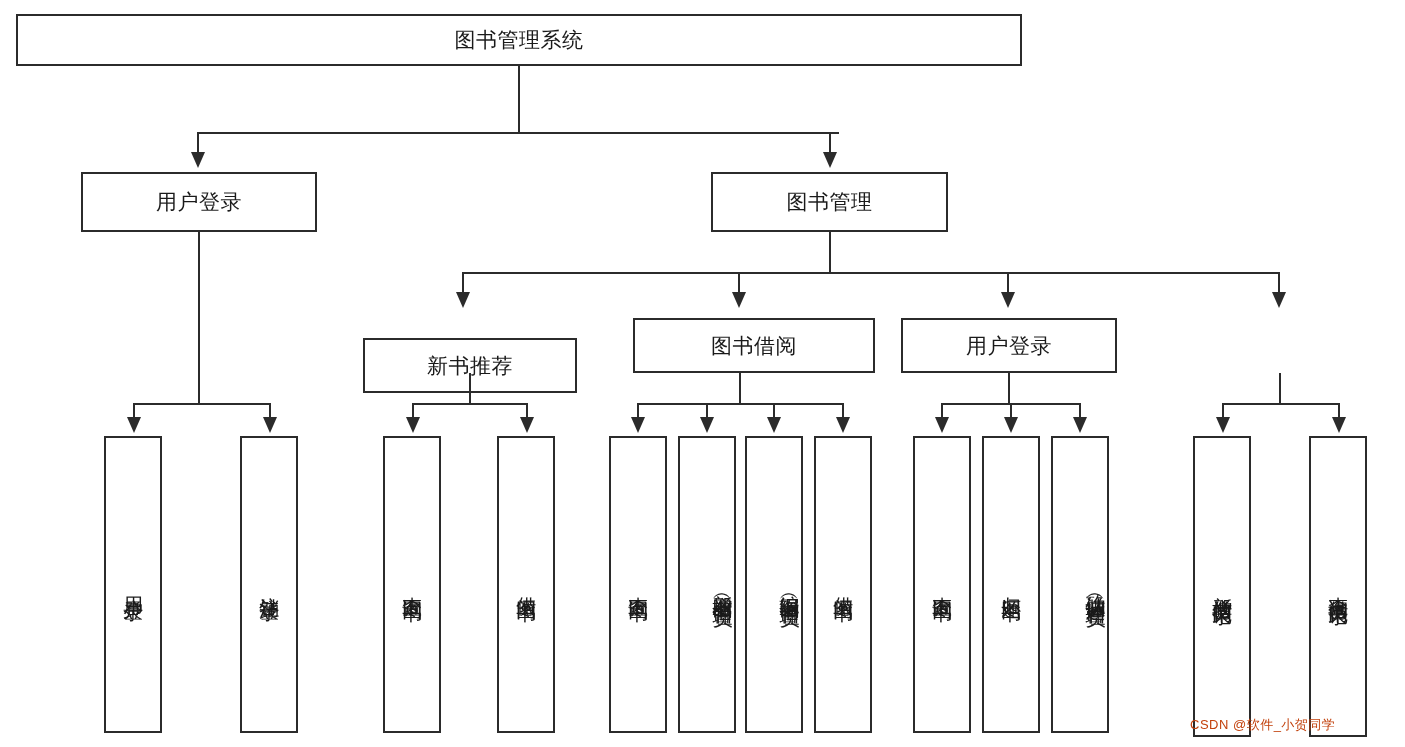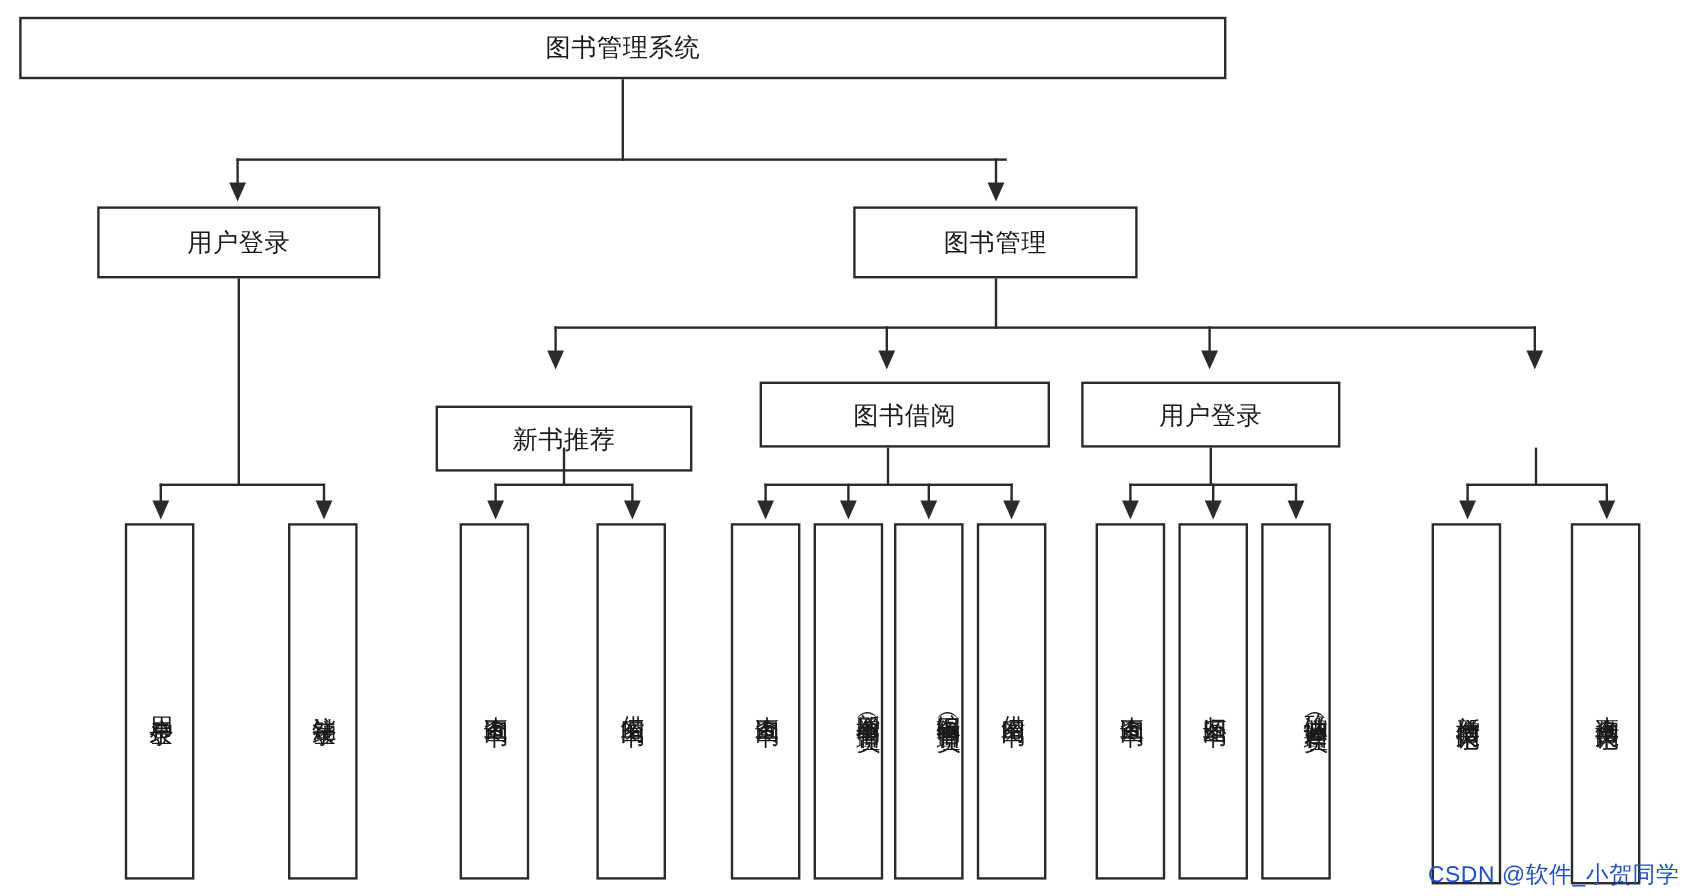--- a/index.html
+++ b/index.html
@@ -61,22 +61,22 @@
   .arrow {
     position: absolute;
     width: 0;
     height: 0;
     border-left: 7px solid transparent;
     border-right: 7px solid transparent;
     border-top: 16px solid #2b2b2b;
   }
   #watermark {
     position: absolute;
-    color: #1d4ed8;
-    font-size: 19px;
+    color: #c2410c;
+    font-size: 13px;
     letter-spacing: 0.5px;
     white-space: nowrap;
     pointer-events: none;
   }
 </style>
 </head>
 <body>
 
 <div id="canvas">
 

